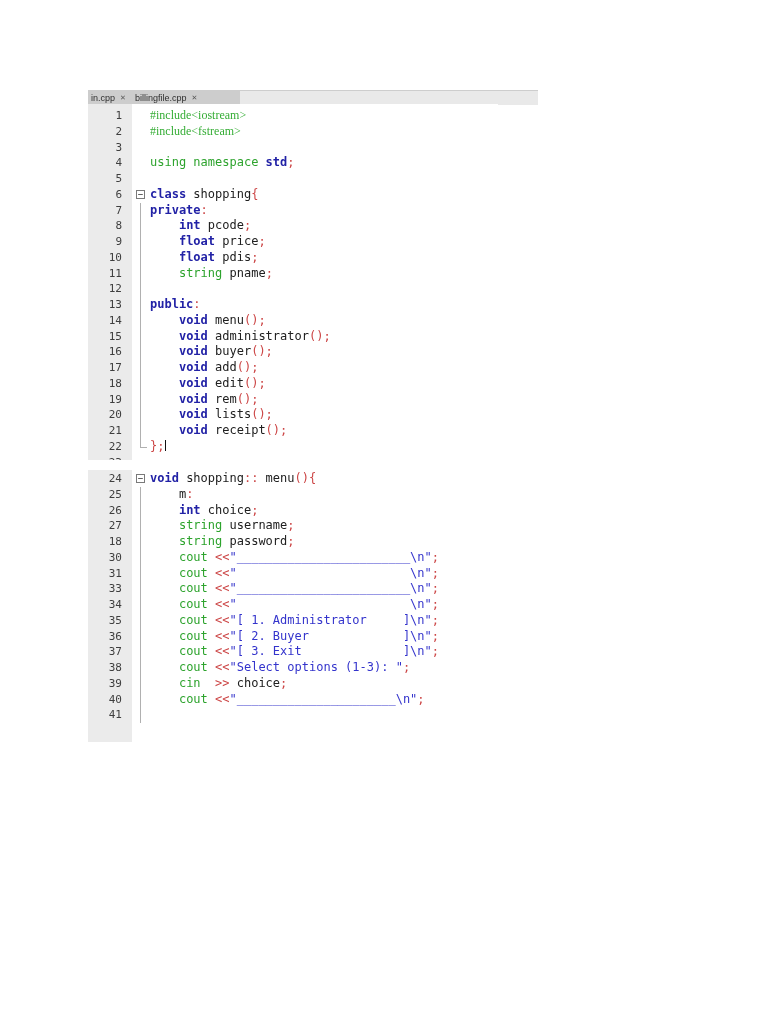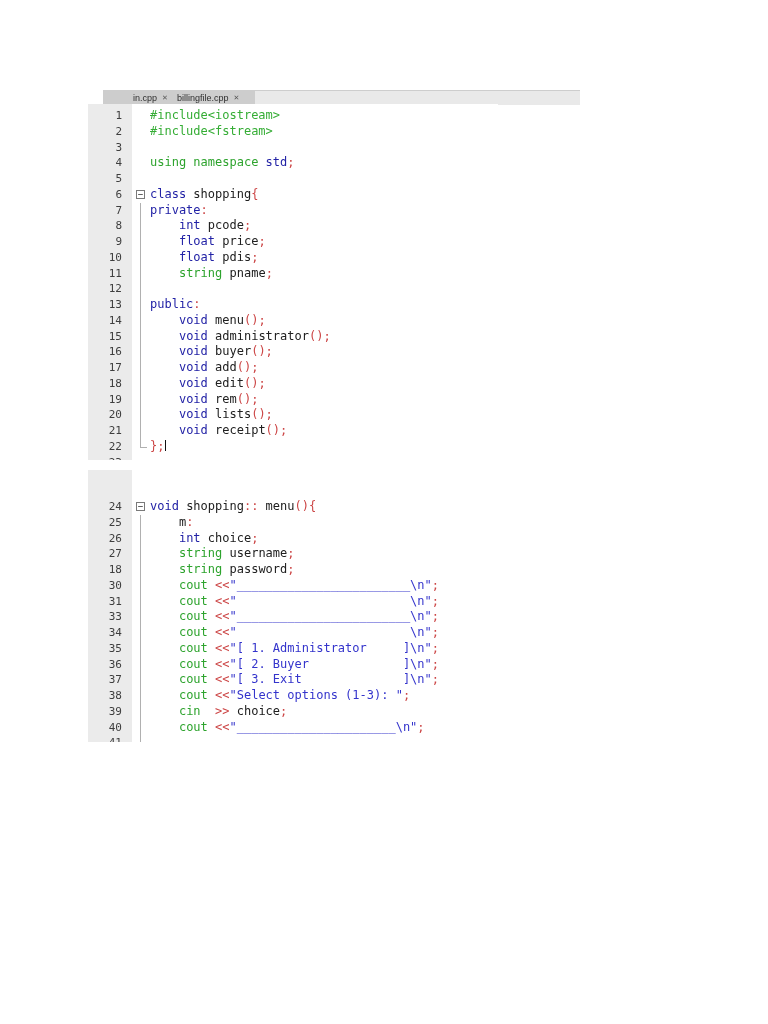--- a/index.html
+++ b/index.html
@@ -1,44 +1,44 @@
 <!DOCTYPE html>
 <html><head>
 <meta charset="utf-8">
 <style>
   html,body{margin:0;padding:0;background:#ffffff;}
   body{width:768px;height:1024px;position:relative;font-family:"Liberation Sans",sans-serif;overflow:hidden;}
 
   
-  .tabbar{position:absolute;left:103px;top:90px;width:450px;height:15px;background:var(--tabbar-bg);display:flex;align-items:center;padding-left:27px;}
+  .tabbar{position:absolute;left:88px;top:90px;width:450px;height:15px;background:var(--tabbar-bg);display:flex;align-items:center;}
   .tabbar .spacer{position:absolute;left:152px;top:1px;right:0;bottom:0;background:var(--tabbar-empty);}
   .tab{position:relative;display:flex;align-items:center;height:100%;padding:0 6px 0 3px;gap:5px;z-index:2;}
   .tab-label{font-size:9px;color:#2e2e2e;white-space:nowrap;}
   .tab-close{font-size:7px;color:#5a5a5a;line-height:7px;cursor:default;}
 
   
   .code-block{position:absolute;left:88px;width:410px;background:#ffffff;overflow:hidden;}
   .gutter-bg{position:absolute;left:0;top:0;bottom:0;width:44px;background:var(--gutter-bg);}
   #block-1{top:104px;height:356px;}
   #block-1 .rows{padding-top:4px;}
   #block-2{top:470px;height:272px;}
-  #block-2 .rows{padding-top:1px;margin-top:28px;}
+  #block-2 .rows{padding-top:1px;}
   .rows{position:relative;}
 
   .row{display:flex;height:15.75px;align-items:stretch;}
   .ln{width:44px;box-sizing:border-box;padding-right:10px;text-align:right;font-family:"DejaVu Sans Mono",monospace;font-size:11px;line-height:15.75px;color:var(--gutter-text);flex:0 0 auto;}
   .fold{width:18px;flex:0 0 auto;position:relative;}
   .fv{position:absolute;left:8px;top:0;bottom:0;width:1px;background:var(--fold-line);}
   .flc{position:absolute;left:8px;top:0;width:6px;height:8px;border-left:1px solid var(--fold-line);border-bottom:1px solid var(--fold-line);}
   .fbox{position:absolute;left:4px;top:3px;width:9px;height:9px;box-sizing:border-box;border:1px solid #7a7a7a;background:#fff;color:#2a2a2a;font-size:9px;line-height:7px;text-align:center;font-family:"DejaVu Sans Mono",monospace;}
   pre.code{margin:0;font-family:"DejaVu Sans Mono",monospace;font-size:12px;line-height:15.75px;white-space:pre;}
 
-  .tk-k{color:var(--kw);font-weight:normal;}
+  .tk-k{color:var(--kw);font-weight:bold;}
   .tk-g{color:var(--lib);font-weight:normal;}
-  .tk-inc{color:var(--inc);}
+  .tk-inc{color:var(--inc);font-family:Liberation Serif, serif;}
   .tk-p{color:var(--plain);}
   .tk-r{color:var(--punct);}
   .tk-s{color:var(--str);}
   .caret{display:inline-block;width:1px;height:11px;background:#111;vertical-align:-1px;margin-left:1px;}
 </style>
 </head>
 <body style="--kw: #2222a6; --lib: #2da32d; --inc: #35ad35; --str: #3434cc; --punct: #cc4545; --plain: #202020; --gutter-bg: #ebebeb; --gutter-text: #3e3e3e; --tabbar-bg: #cdcdcd; --tabbar-empty: #e9e9e9; --fold-line: #b0b0b0;">
 
 <div class="tabbar" id="tabbar">
   <div class="spacer"></div>

